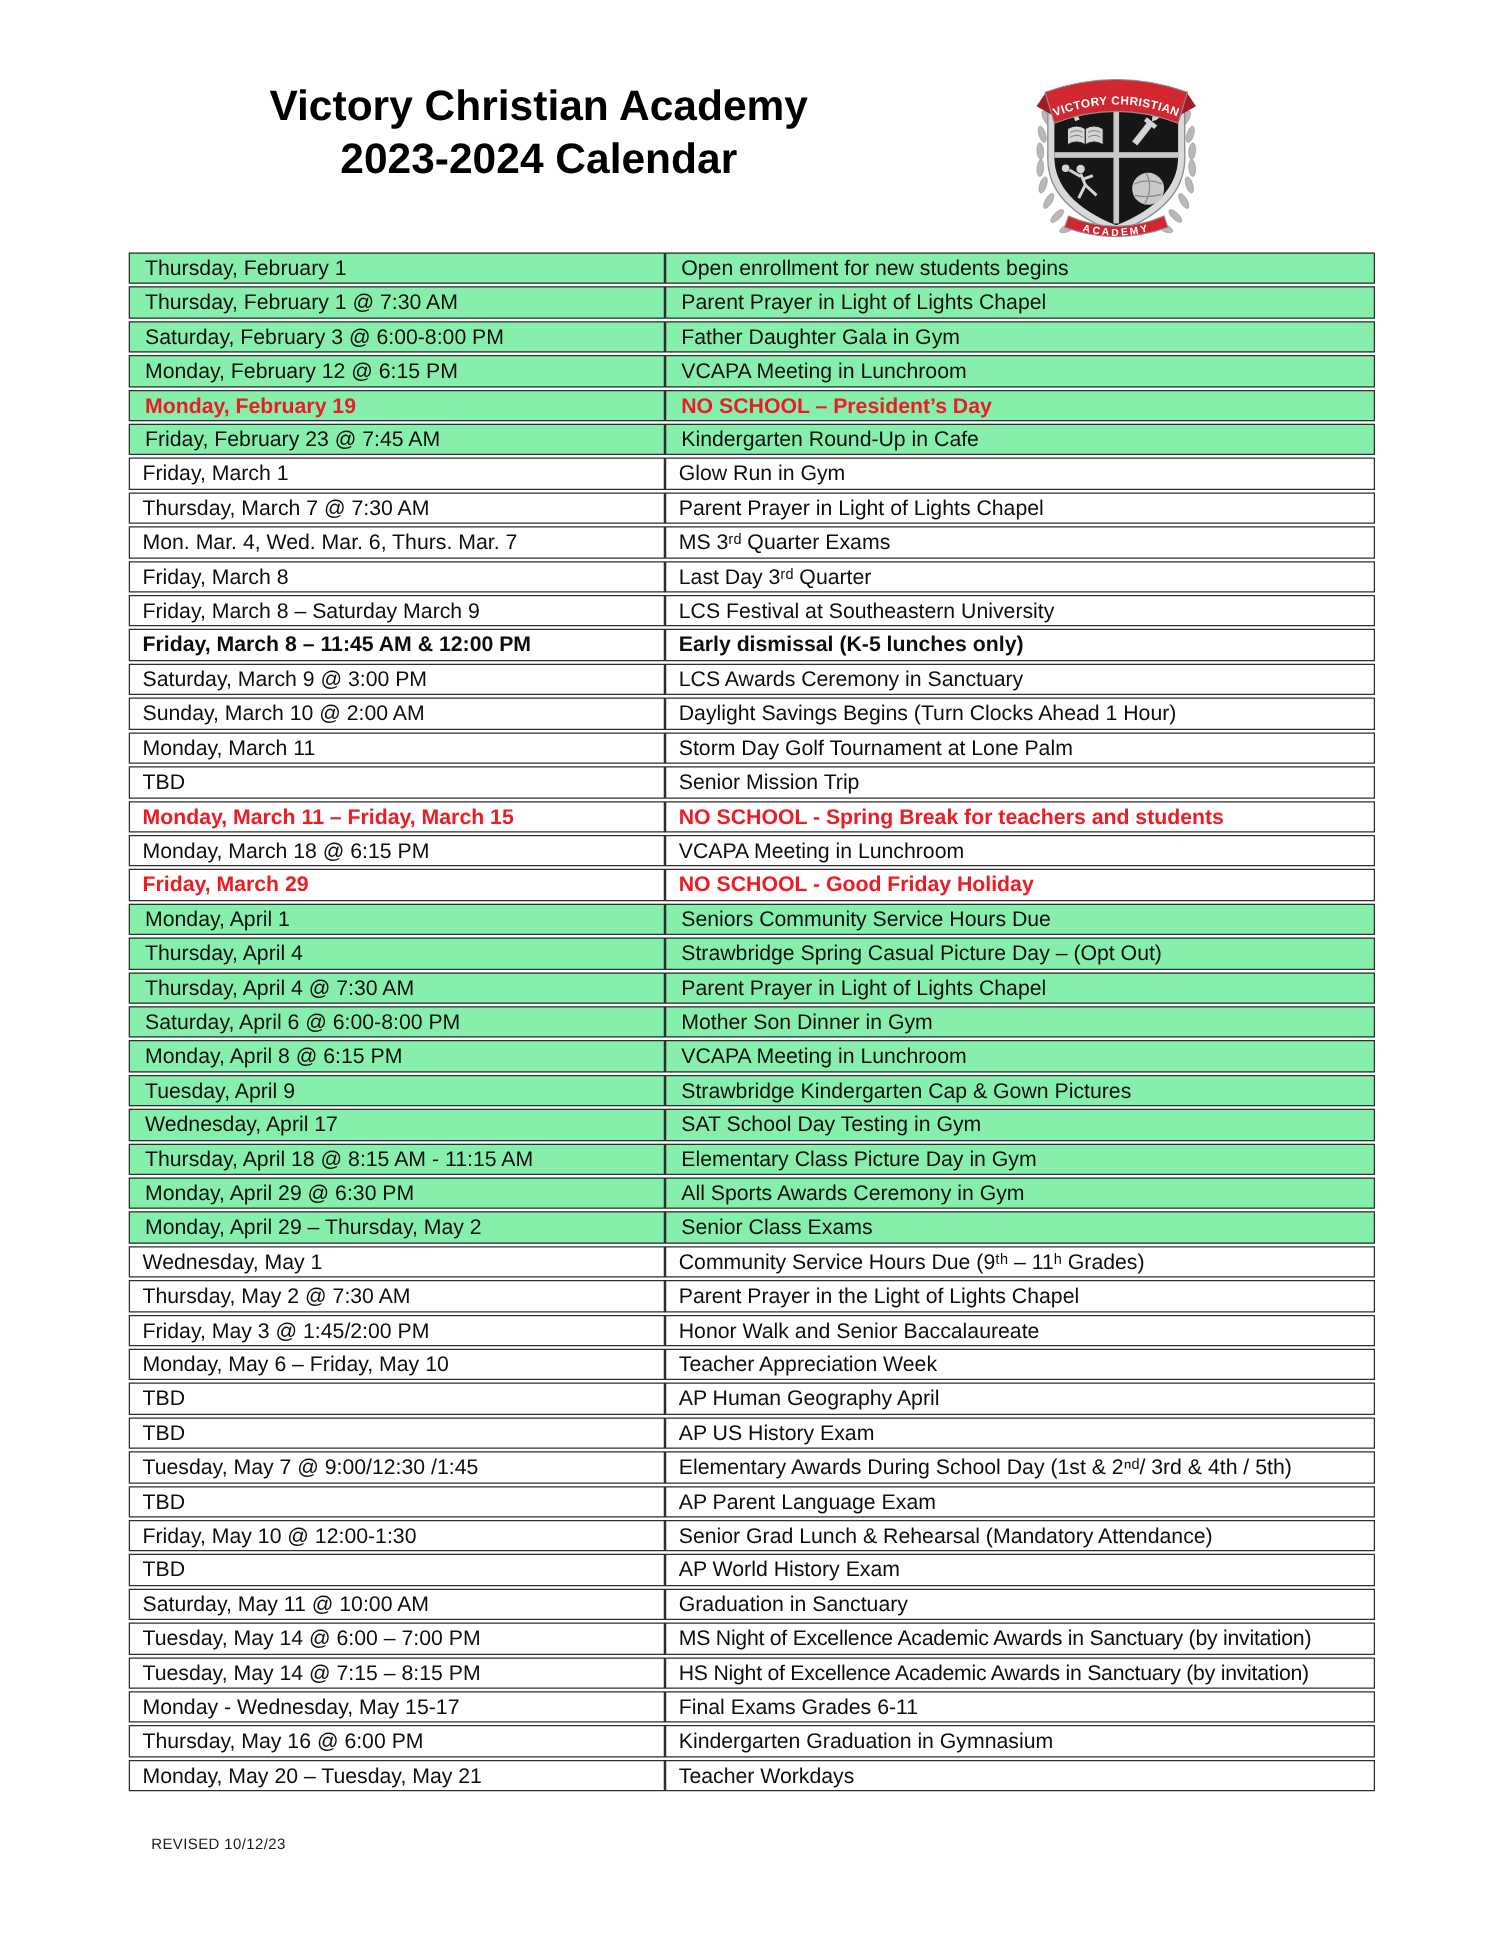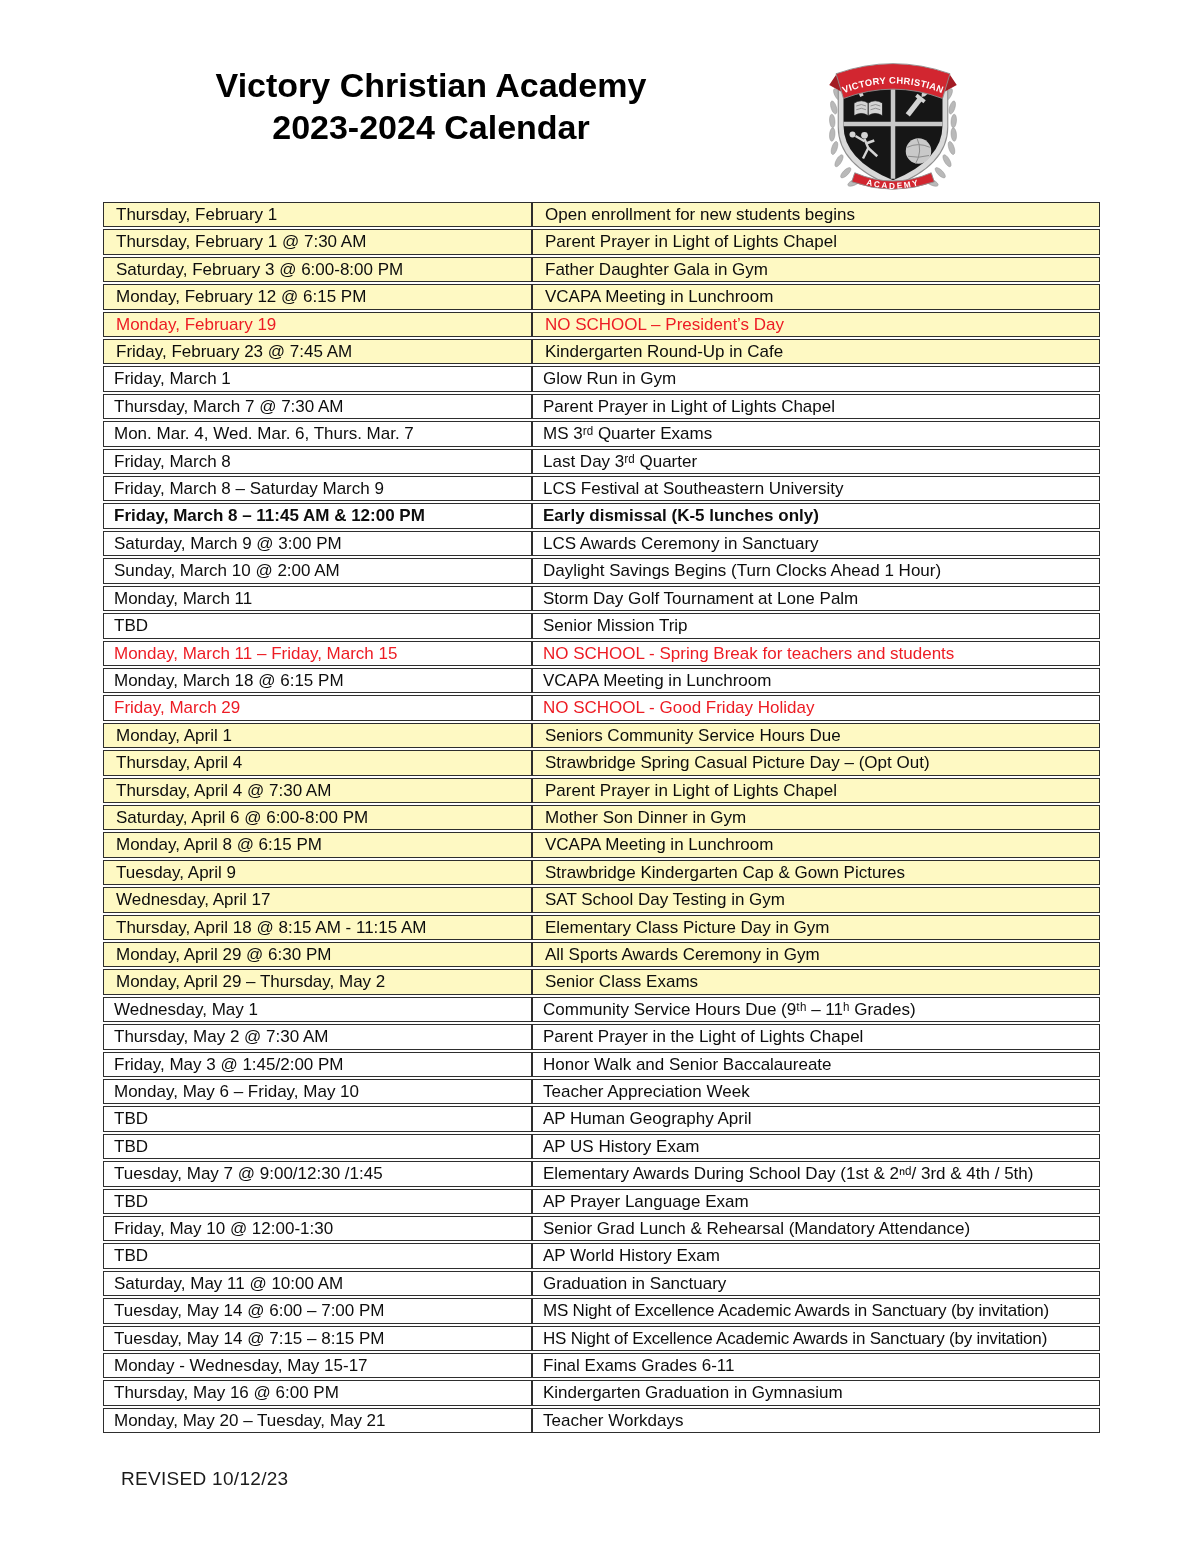--- a/index.html
+++ b/index.html
@@ -15,26 +15,26 @@
   .banner-top-text{font-size:12.5px;letter-spacing:0.5px;}
   .banner-bottom-text{font-size:11px;letter-spacing:2.5px;}
 
   
   table.calendar{position:absolute;top:200px;left:103px;width:997px;
                  border-collapse:separate;border-spacing:0 2px;table-layout:fixed;}
   table.calendar td{border:1px solid #2e2e2e;line-height:23.4px;padding:0 10px;
                     font-size:17px;white-space:nowrap;overflow:hidden;background:#ffffff;
                     vertical-align:middle;color:#0d0d0d;}
   col.date-col{width:429px;}
-  tr.shaded td{background:#fef9c3;padding-left:12px;}
-  tr.red td{color:#ED1C24;font-weight:normal;}
+  tr.shaded td{background:#86efac;padding-left:12px;}
+  tr.red td{color:#ED1C24;font-weight:bold;}
   tr.bold td{font-weight:bold;}
   td.condensed{font-size:14.6px;letter-spacing:-0.2px;}
 
-  .footer-note{position:absolute;top:1468px;left:121px;font-size:19px;
+  .footer-note{position:absolute;top:1468px;left:121px;font-size:12px;
                letter-spacing:0.3px;color:#1a1a1a;}
 </style>
 </head>
 <body>
 
 <div class="page">
 
   <div class="titles">
     <div>Victory Christian Academy</div>
     <div>2023-2024 Calendar</div>
@@ -258,21 +258,21 @@
         <tr class="">
           <td class="date">TBD</td>
           <td class="event">AP US History Exam</td>
         </tr>
         <tr class="">
           <td class="date">Tuesday, May 7 @ 9:00/12:30 /1:45</td>
           <td class="event">Elementary Awards During School Day (1st &amp; 2ⁿᵈ/ 3rd &amp; 4th / 5th)</td>
         </tr>
         <tr class="">
           <td class="date">TBD</td>
-          <td class="event">AP Prayer Language Exam</td>
+          <td class="event">AP Parent Language Exam</td>
         </tr>
         <tr class="">
           <td class="date">Friday, May 10 @ 12:00-1:30</td>
           <td class="event">Senior Grad Lunch &amp; Rehearsal (Mandatory Attendance)</td>
         </tr>
         <tr class="">
           <td class="date">TBD</td>
           <td class="event">AP World History Exam</td>
         </tr>
         <tr class="">

